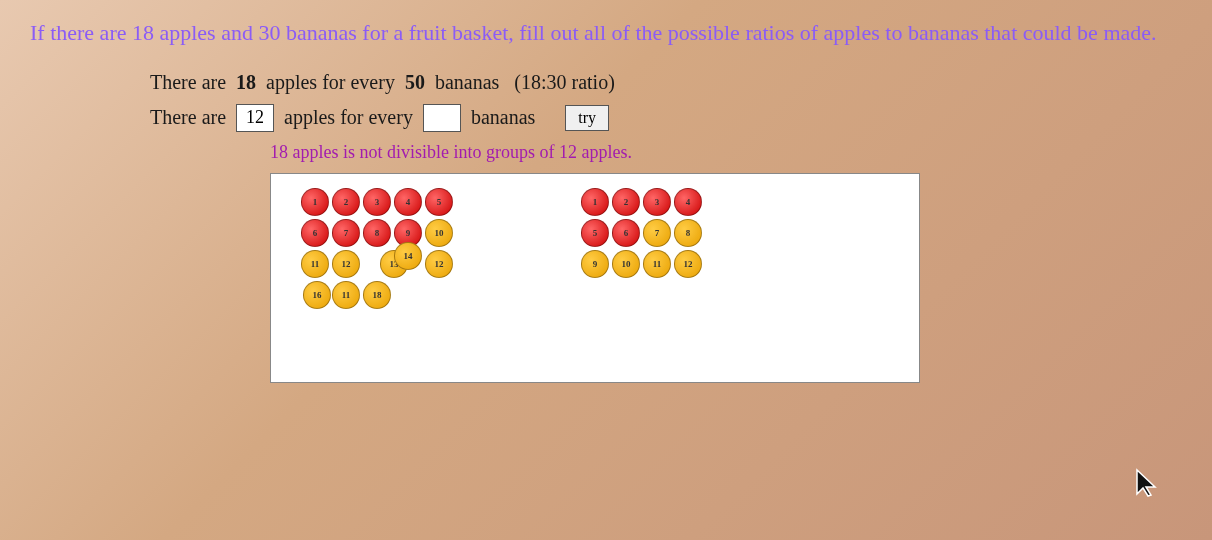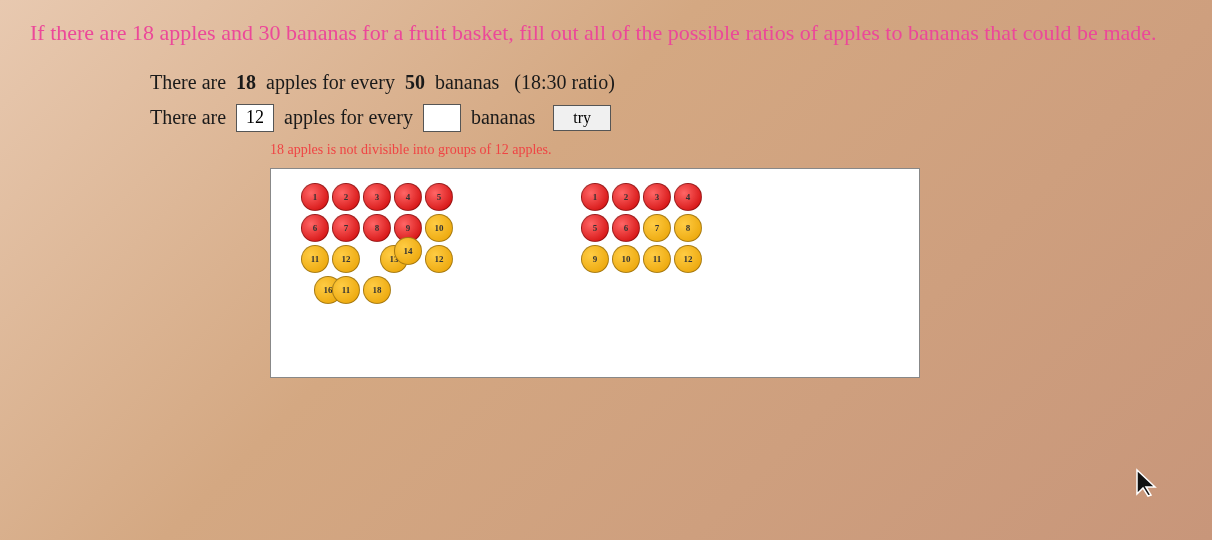--- a/index.html
+++ b/index.html
@@ -12,21 +12,21 @@
       overflow: hidden;
       position: relative;
     }
 
     .main-content {
       padding: 18px 30px 10px 30px;
     }
 
     .problem-text {
       font-size: 22px;
-      color: #ec4899;
+      color: #8b5cf6;
       line-height: 1.4;
       margin-bottom: 22px;
       font-weight: normal;
     }
 
     .ratio-section {
       margin-left: 120px;
     }
 
     .ratio-row {
@@ -42,32 +42,32 @@
       width: 38px;
       height: 28px;
       border: 1px solid #555;
       background: white;
       font-size: 18px;
       text-align: center;
       font-family: Georgia, serif;
     }
 
     .try-button {
-      padding: 3px 19px;
+      padding: 3px 12px;
       font-size: 16px;
       font-family: Georgia, serif;
       border: 1px solid #555;
       background: #f0f0f0;
       cursor: pointer;
-      margin-left: 8px;
+      margin-left: 20px;
     }
 
     .error-text {
-      font-size: 14px;
-      color: #ef4444;
+      font-size: 18px;
+      color: #a21caf;
       margin-left: 120px;
       margin-bottom: 10px;
     }
 
     .visual-box {
       margin-left: 120px;
       margin-top: 6px;
       border: 1.5px solid #888;
       background: white;
       width: 650px;
@@ -145,21 +145,21 @@
           <div class="apple apple-red" style="width: 28px; height: 28px; left: 0px; top: 31px;">6</div>
           <div class="apple apple-red" style="width: 28px; height: 28px; left: 31px; top: 31px;">7</div>
           <div class="apple apple-red" style="width: 28px; height: 28px; left: 62px; top: 31px;">8</div>
           <div class="apple apple-red" style="width: 28px; height: 28px; left: 93px; top: 31px;">9</div>
           <div class="apple apple-orange" style="width: 28px; height: 28px; left: 124px; top: 31px;">10</div>
           <div class="apple apple-orange" style="width: 28px; height: 28px; left: 0px; top: 62px;">11</div>
           <div class="apple apple-orange" style="width: 28px; height: 28px; left: 31px; top: 62px;">12</div>
           <div class="apple apple-orange" style="width: 28px; height: 28px; left: 79px; top: 62px;">13</div>
           <div class="apple apple-orange" style="width: 28px; height: 28px; left: 93px; top: 54px;">14</div>
           <div class="apple apple-orange" style="width: 28px; height: 28px; left: 124px; top: 62px;">12</div>
-          <div class="apple apple-orange" style="width: 28px; height: 28px; left: 13px; top: 93px;">16</div>
+          <div class="apple apple-orange" style="width: 28px; height: 28px; left: 2px; top: 93px;">16</div>
           <div class="apple apple-orange" style="width: 28px; height: 28px; left: 31px; top: 93px;">11</div>
           <div class="apple apple-orange" style="width: 28px; height: 28px; left: 62px; top: 93px;">18</div>
         </div>
 
       <div class="apple-group" id="group2">
           <div class="apple apple-red" style="width: 28px; height: 28px; left: 0px; top: 0px;">1</div>
           <div class="apple apple-red" style="width: 28px; height: 28px; left: 31px; top: 0px;">2</div>
           <div class="apple apple-red" style="width: 28px; height: 28px; left: 62px; top: 0px;">3</div>
           <div class="apple apple-red" style="width: 28px; height: 28px; left: 93px; top: 0px;">4</div>
           <div class="apple apple-red" style="width: 28px; height: 28px; left: 0px; top: 31px;">5</div>

